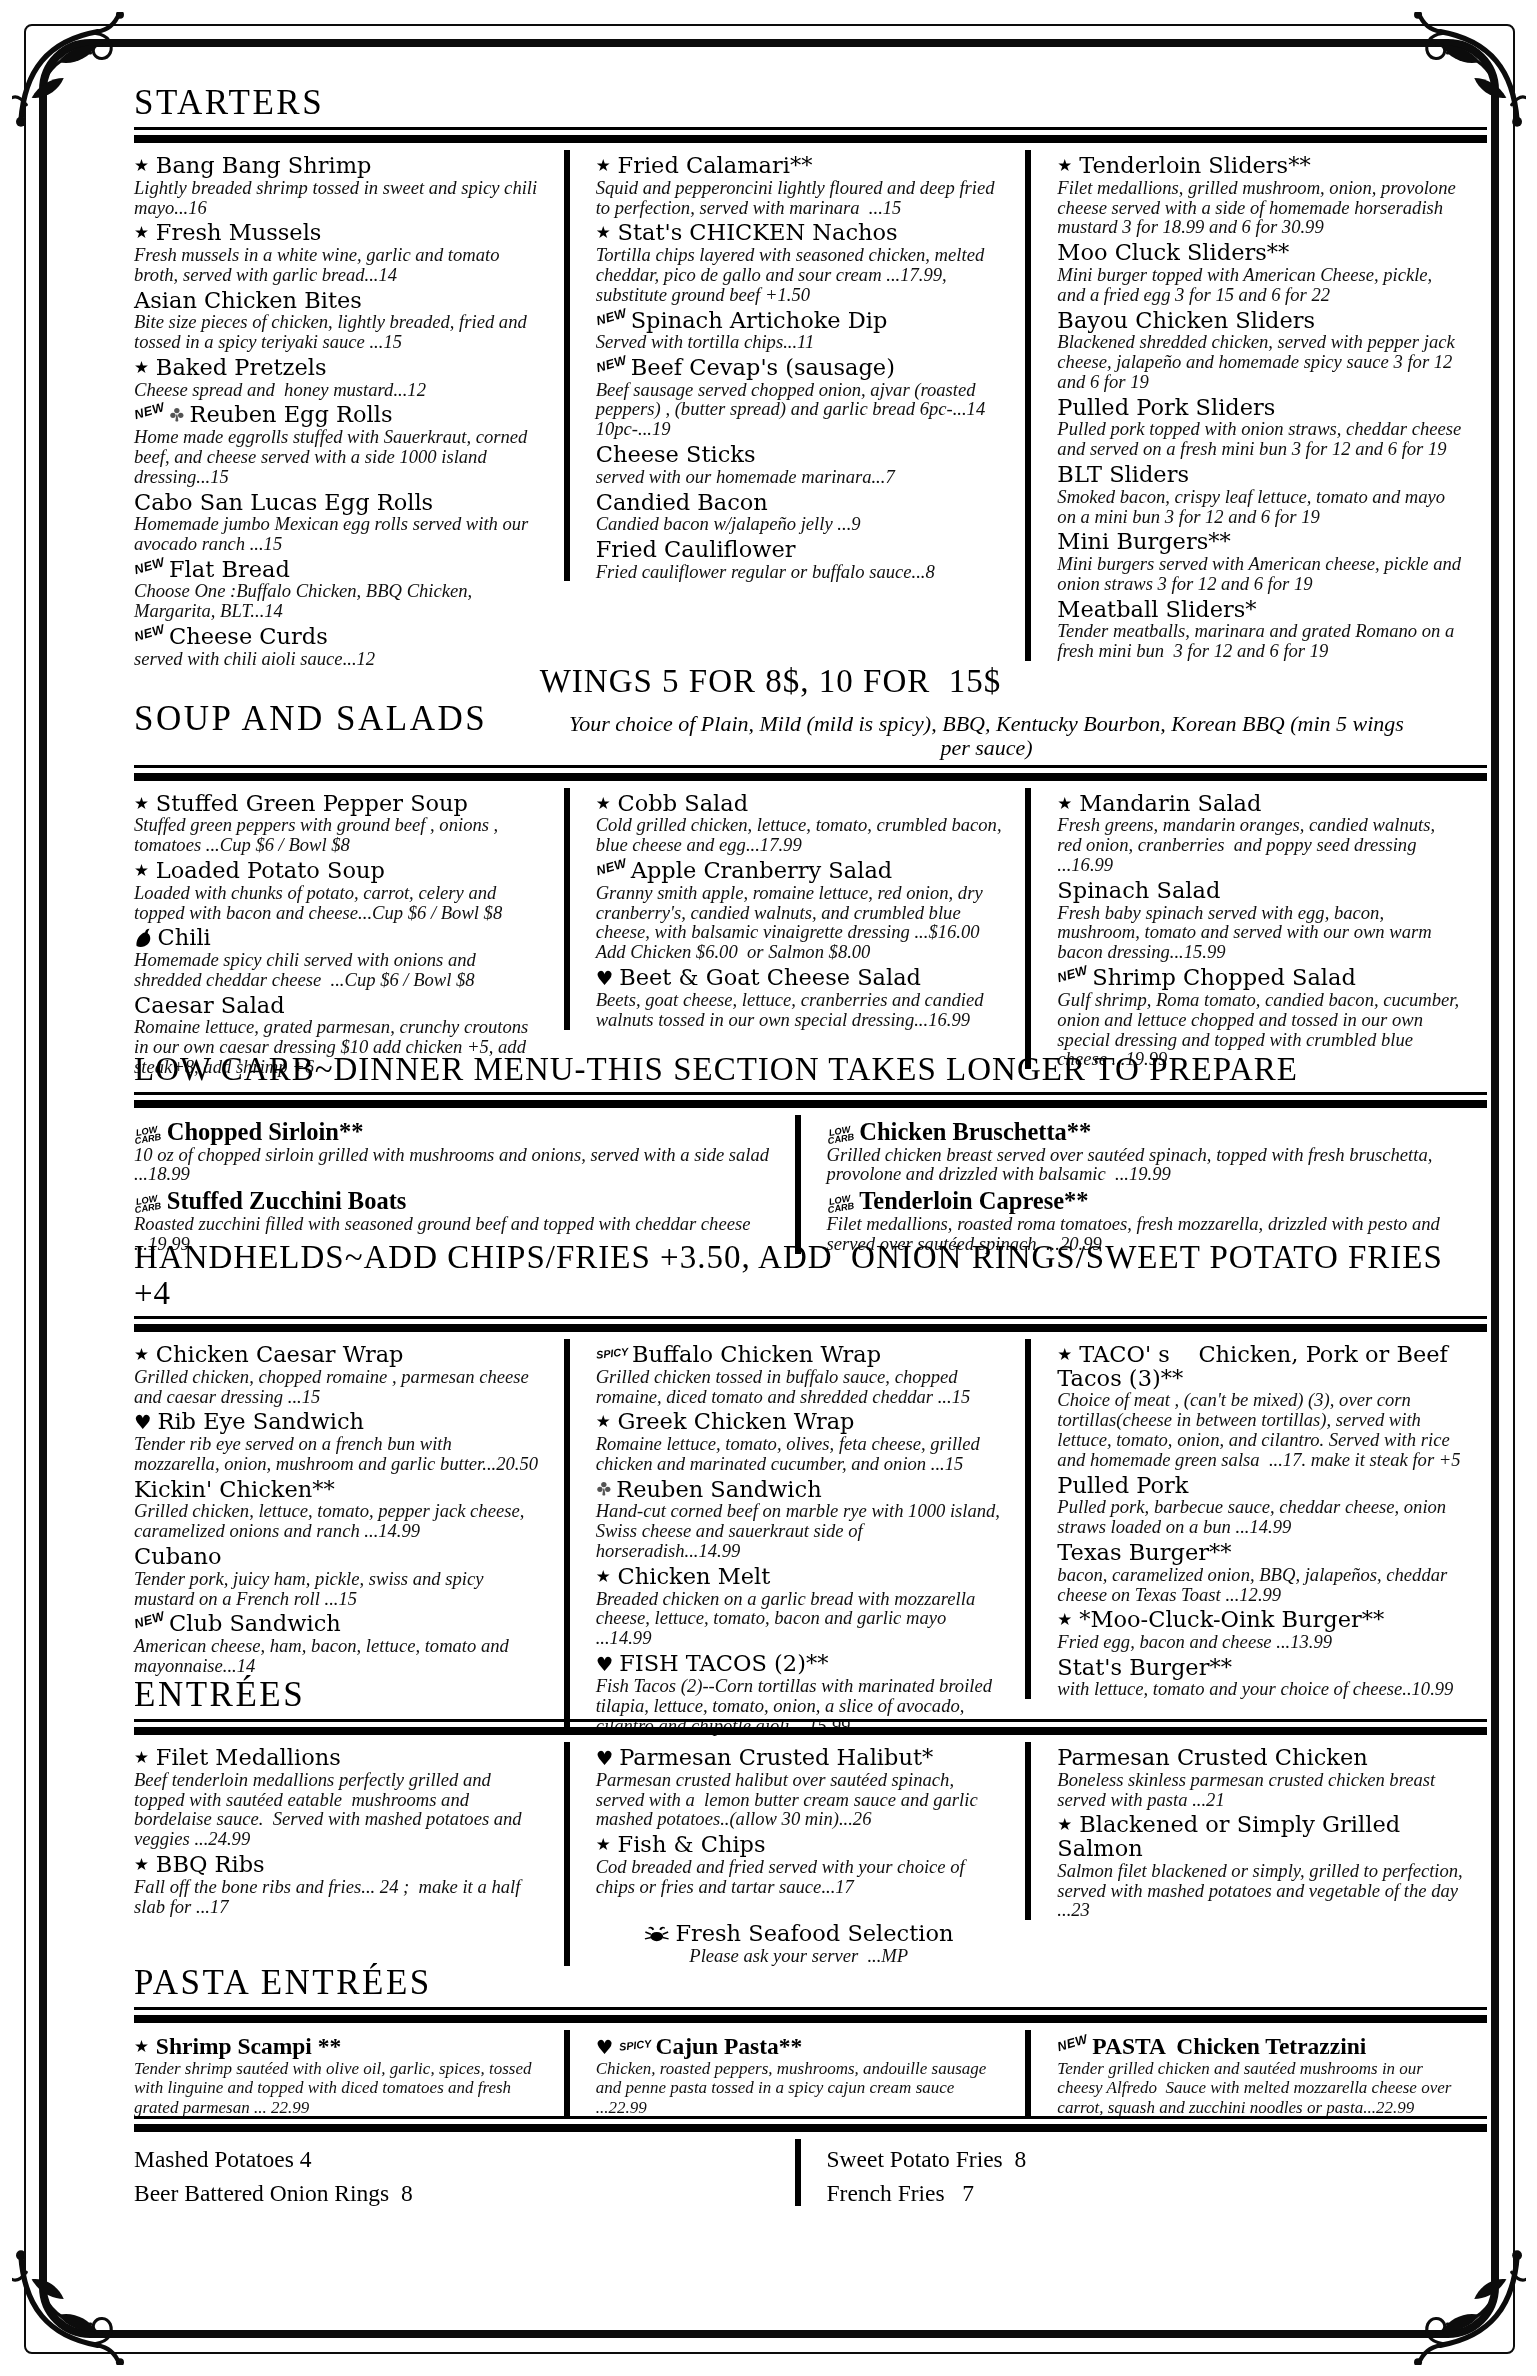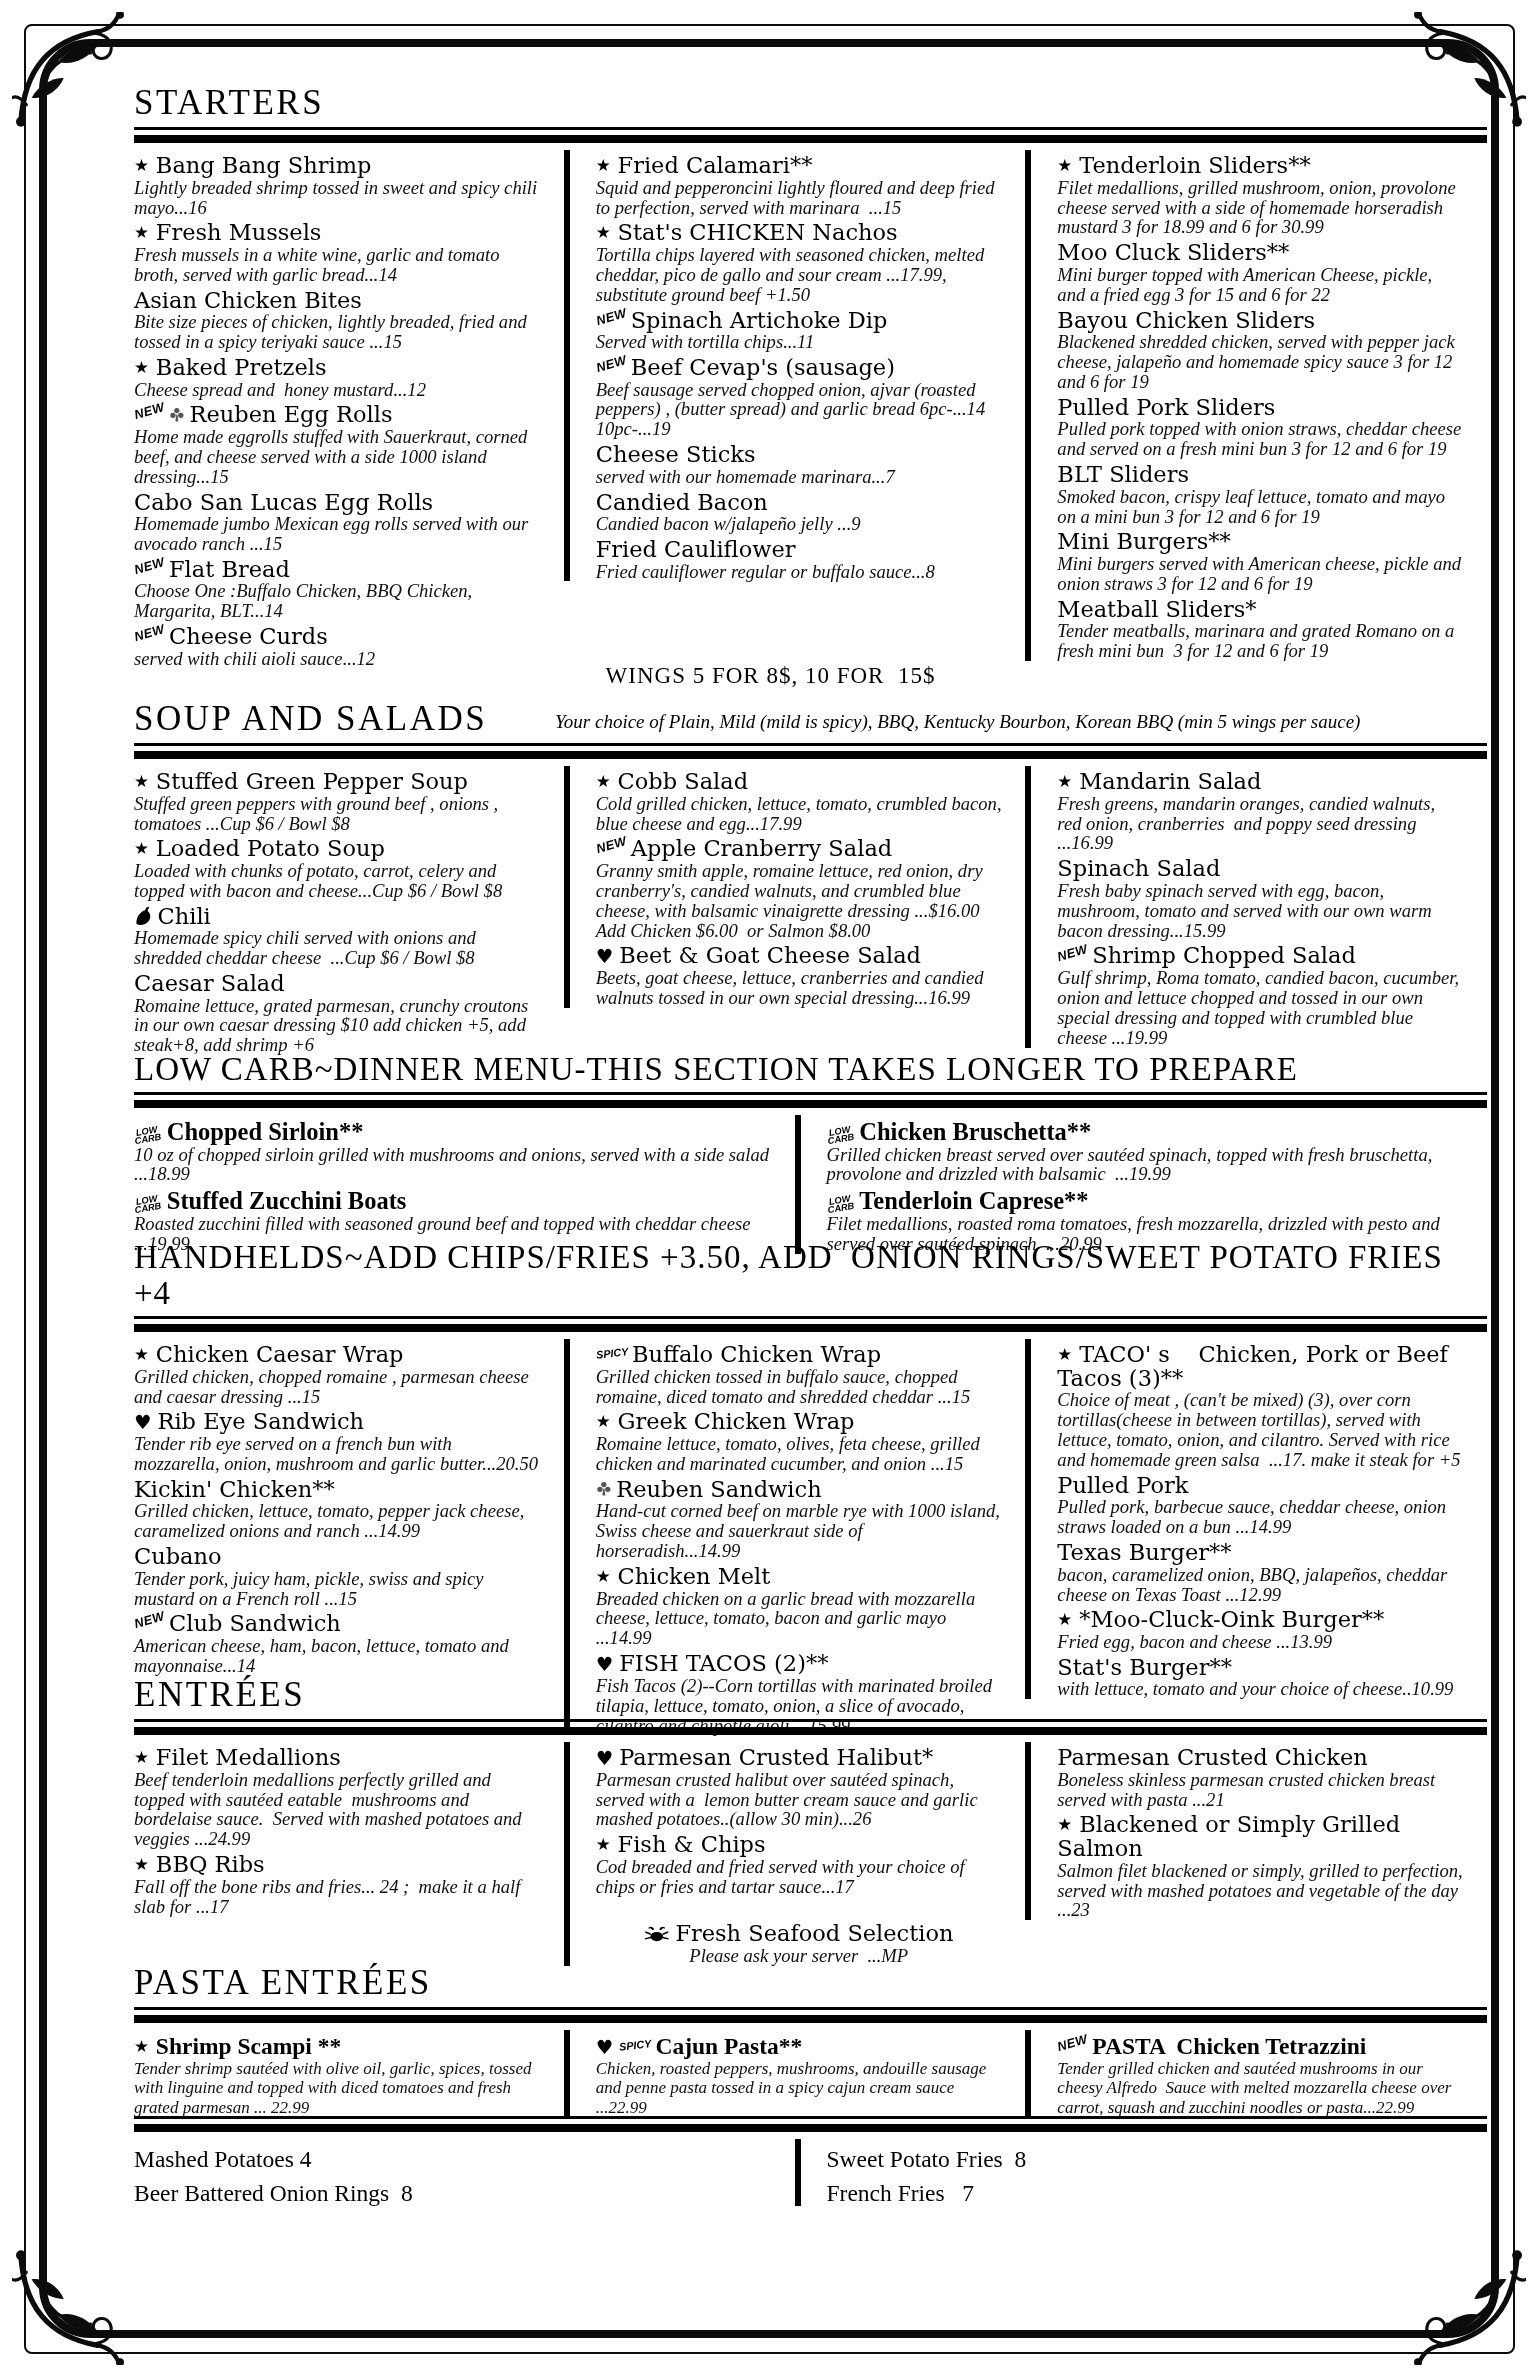--- a/index.html
+++ b/index.html
@@ -14,22 +14,22 @@
   .c-tr{right:11.8px;top:11.8px;transform:scaleX(-1);}
   .c-bl{left:11.8px;bottom:11.8px;transform:scaleY(-1);}
   .c-br{right:11.8px;bottom:11.8px;transform:scale(-1,-1);}
   
   #menu{position:absolute;left:94px;top:0;width:1353px;height:2377px;}
   .sec{position:absolute;left:0;width:100%;margin-left:40px;}
   .sec-head{display:flex;align-items:flex-start;}
   .sec-title{margin:0;font-family:"Liberation Serif",serif;font-weight:400;font-size:35px;
              letter-spacing:2.5px;line-height:1.1;white-space:pre-wrap;}
   .sec-lowcarb .sec-title,.sec-handhelds .sec-title{font-size:33px;letter-spacing:1px;}
-  .head-note{margin-left:auto;margin-right:69px;width:863px;text-align:left;
-             font-style:italic;font-size:19px;padding-top:11.8px;line-height:1.1;}
+  .head-note{margin-left:auto;margin-right:69px;width:863px;text-align:center;
+             font-style:italic;font-size:22px;padding-top:11.8px;line-height:1.1;}
   .rule{margin-top:4.9px;height:4.9px;border-top:3.9px solid #000;border-bottom:8.8px solid #000;}
   .cols{display:flex;margin-top:6.9px;align-items:flex-start;}
   .col{flex:1 1 0;min-width:0;padding-right:23.5px;}
   .col + .col{border-left:6.9px solid #000;padding-left:26px;}
   
   .item{margin-top:3.9px;}
   .item .t{font-family:"DejaVu Serif",serif;font-size:22.5px;line-height:1.05;}
   .item .t .title{white-space:pre-wrap;}
   .item .d{font-style:italic;font-size:18.6px;line-height:1.07;color:#101010;white-space:pre-wrap;}
   .item.center{text-align:center;margin-top:25.5px;}
@@ -47,21 +47,21 @@
            margin-right:3.9px;position:relative;top:-4.9px;}
   .b-lowcarb{display:inline-block;transform:rotate(-10deg);margin-right:5.9px;text-align:center;
              position:relative;top:2px;}
   .b-lowcarb span{display:block;font:italic 800 9.3px/0.85 "Liberation Sans",sans-serif;}
   .icon{display:inline-block;vertical-align:baseline;}
   .icon-shamrock svg{width:15.7px;height:15.7px;margin-right:4.9px;}
   .icon-chili svg{width:20.6px;height:20.6px;margin-right:2.9px;vertical-align:-2.9px;}
   .icon-crab svg{width:25.5px;height:18.6px;margin-right:5.9px;vertical-align:-2px;}
   
   #wings-banner{position:absolute;left:0;top:663px;width:100%;text-align:center;
-                font-size:23px;letter-spacing:1px;white-space:pre-wrap;}
+                font-size:33px;letter-spacing:1px;white-space:pre-wrap;}
 </style>
 </head>
 <body>
 
 <div id="page">
   <div class="frame-thin"></div>
   <div class="frame-thick"></div>
 
   <div class="corner c-tl"><svg viewBox="0 0 130 130">
         <g stroke="#0c0c0c" fill="none" stroke-linecap="round">

